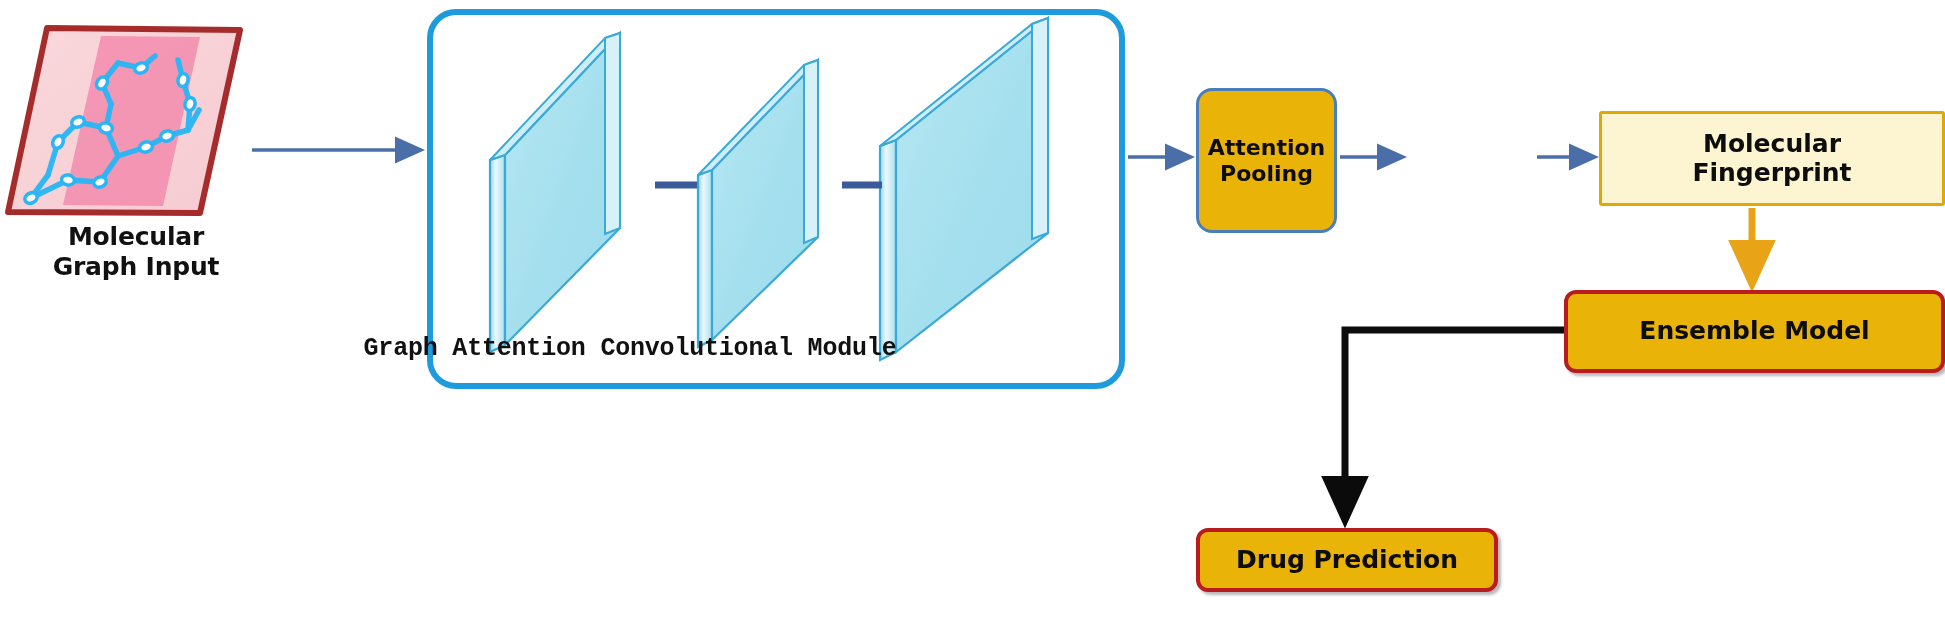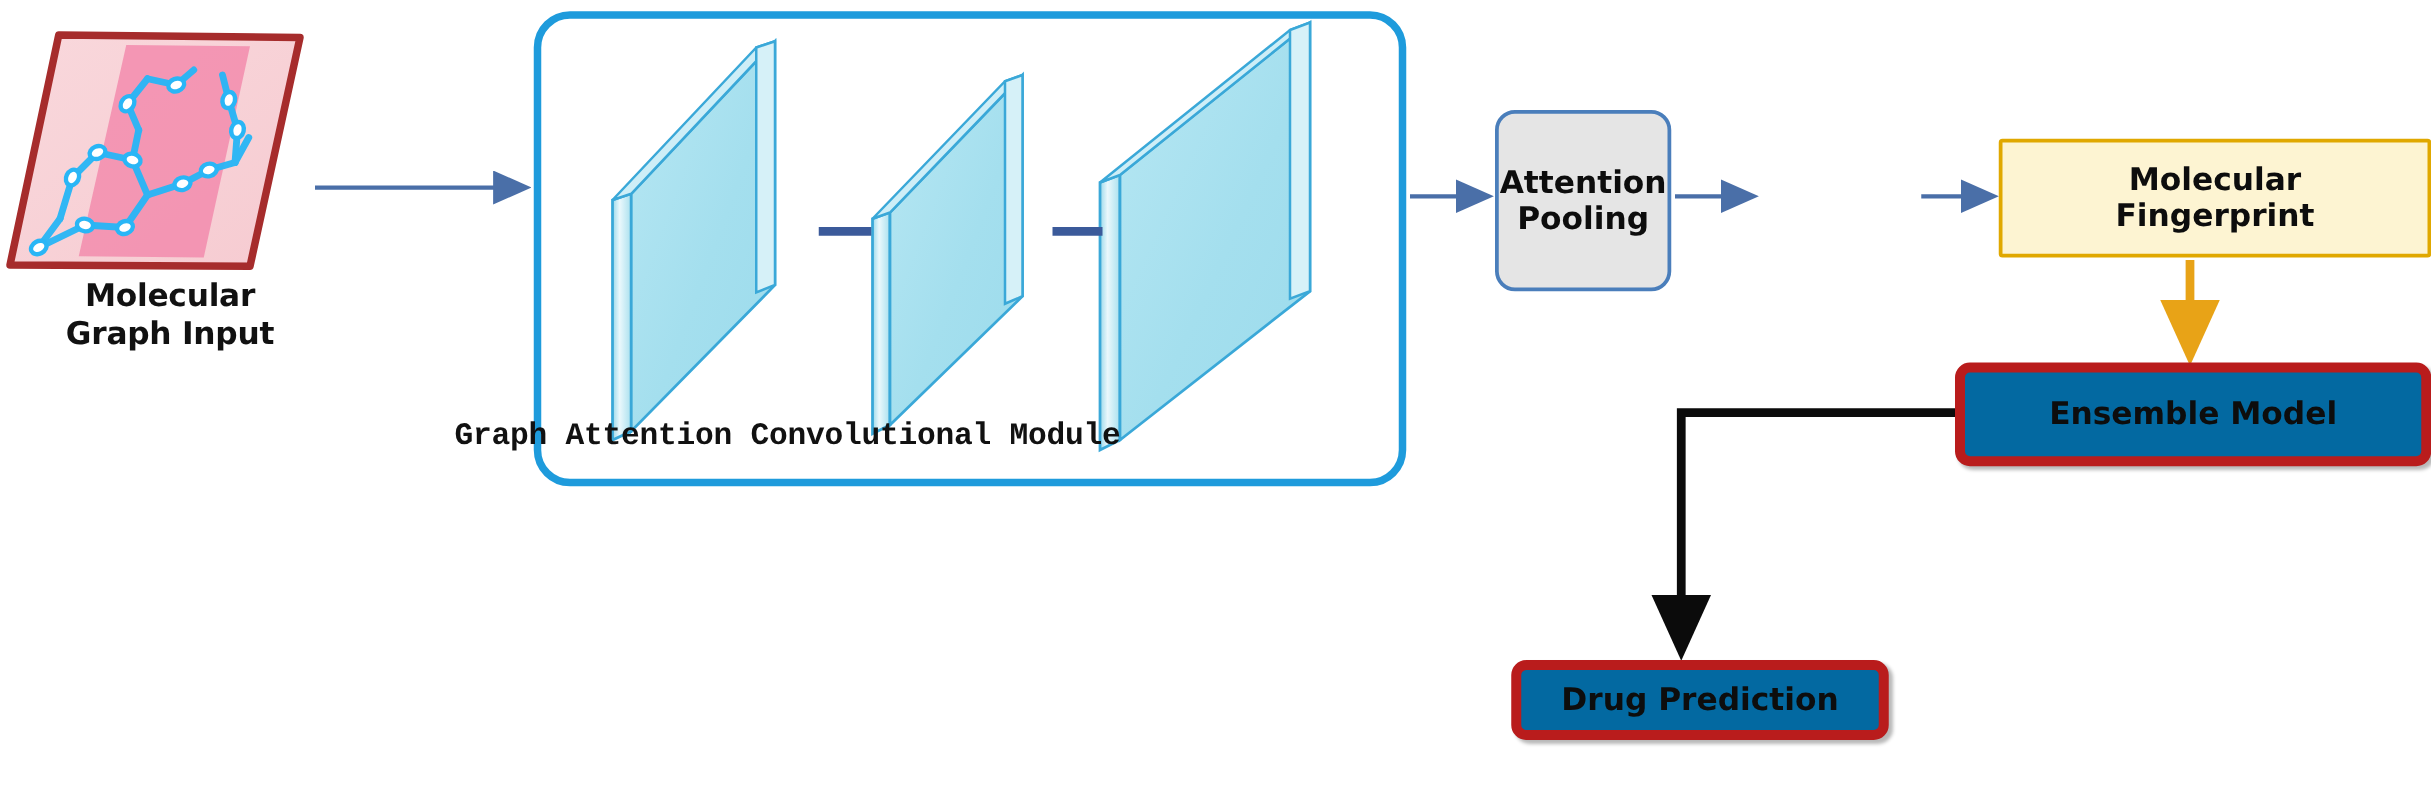--- a/index.html
+++ b/index.html
@@ -58,46 +58,46 @@
     justify-content: center;
     text-align: center;
     font-weight: bold;
     color: #0d0d0d;
     line-height: 1.14;
     white-space: pre-line;
     box-sizing: border-box;
   }
 
   .box-blue {
-    background: #e5e5e5;
+    background: #eab308;
     border: 3px solid #4a7ebb;
     border-radius: 16px;
-    font-size: 25px;
+    font-size: 22px;
   }
 
   .box-yellow {
     background: #fdf4d2;
     border: 3px solid #e0a800;
     border-radius: 3px;
     font-size: 25px;
   }
 
   .box-pink {
-    background: #0369a1;
-    border: 8px solid #b91c1c;
+    background: #eab308;
+    border: 4px solid #b91c1c;
     border-radius: 12px;
     font-size: 25px;
     box-shadow: 3px 3px 3px rgba(0,0,0,0.28);
   }
 
   #attention-pooling-box { left: 1196px; top: 88px;  width: 141px; height: 145px; }
   #dense-layer-box       { left: 1408px; top: 90px;  width: 124px; height: 137px; }
   #molecular-fp-box      { left: 1599px; top: 111px; width: 346px; height: 95px;  }
   #ensemble-model-box    { left: 1564px; top: 290px; width: 381px; height: 83px;  }
-  #drug-prediction-box   { left: 1196px; top: 528px; width: 302px; height: 64px; margin-left: 13px;  }
+  #drug-prediction-box   { left: 1196px; top: 528px; width: 302px; height: 64px;  }
 </style>
 </head>
 <body>
 
 <div id="canvas">
 
   <svg class="svg-layer" viewBox="0 0 1945 639">
     <defs>
       <marker id="arrowBlue" markerWidth="9" markerHeight="9" refX="7.5" refY="4" orient="auto">
         <path d="M0,0 L9,4 L0,8 Z" fill="#4a6fa8"></path>

